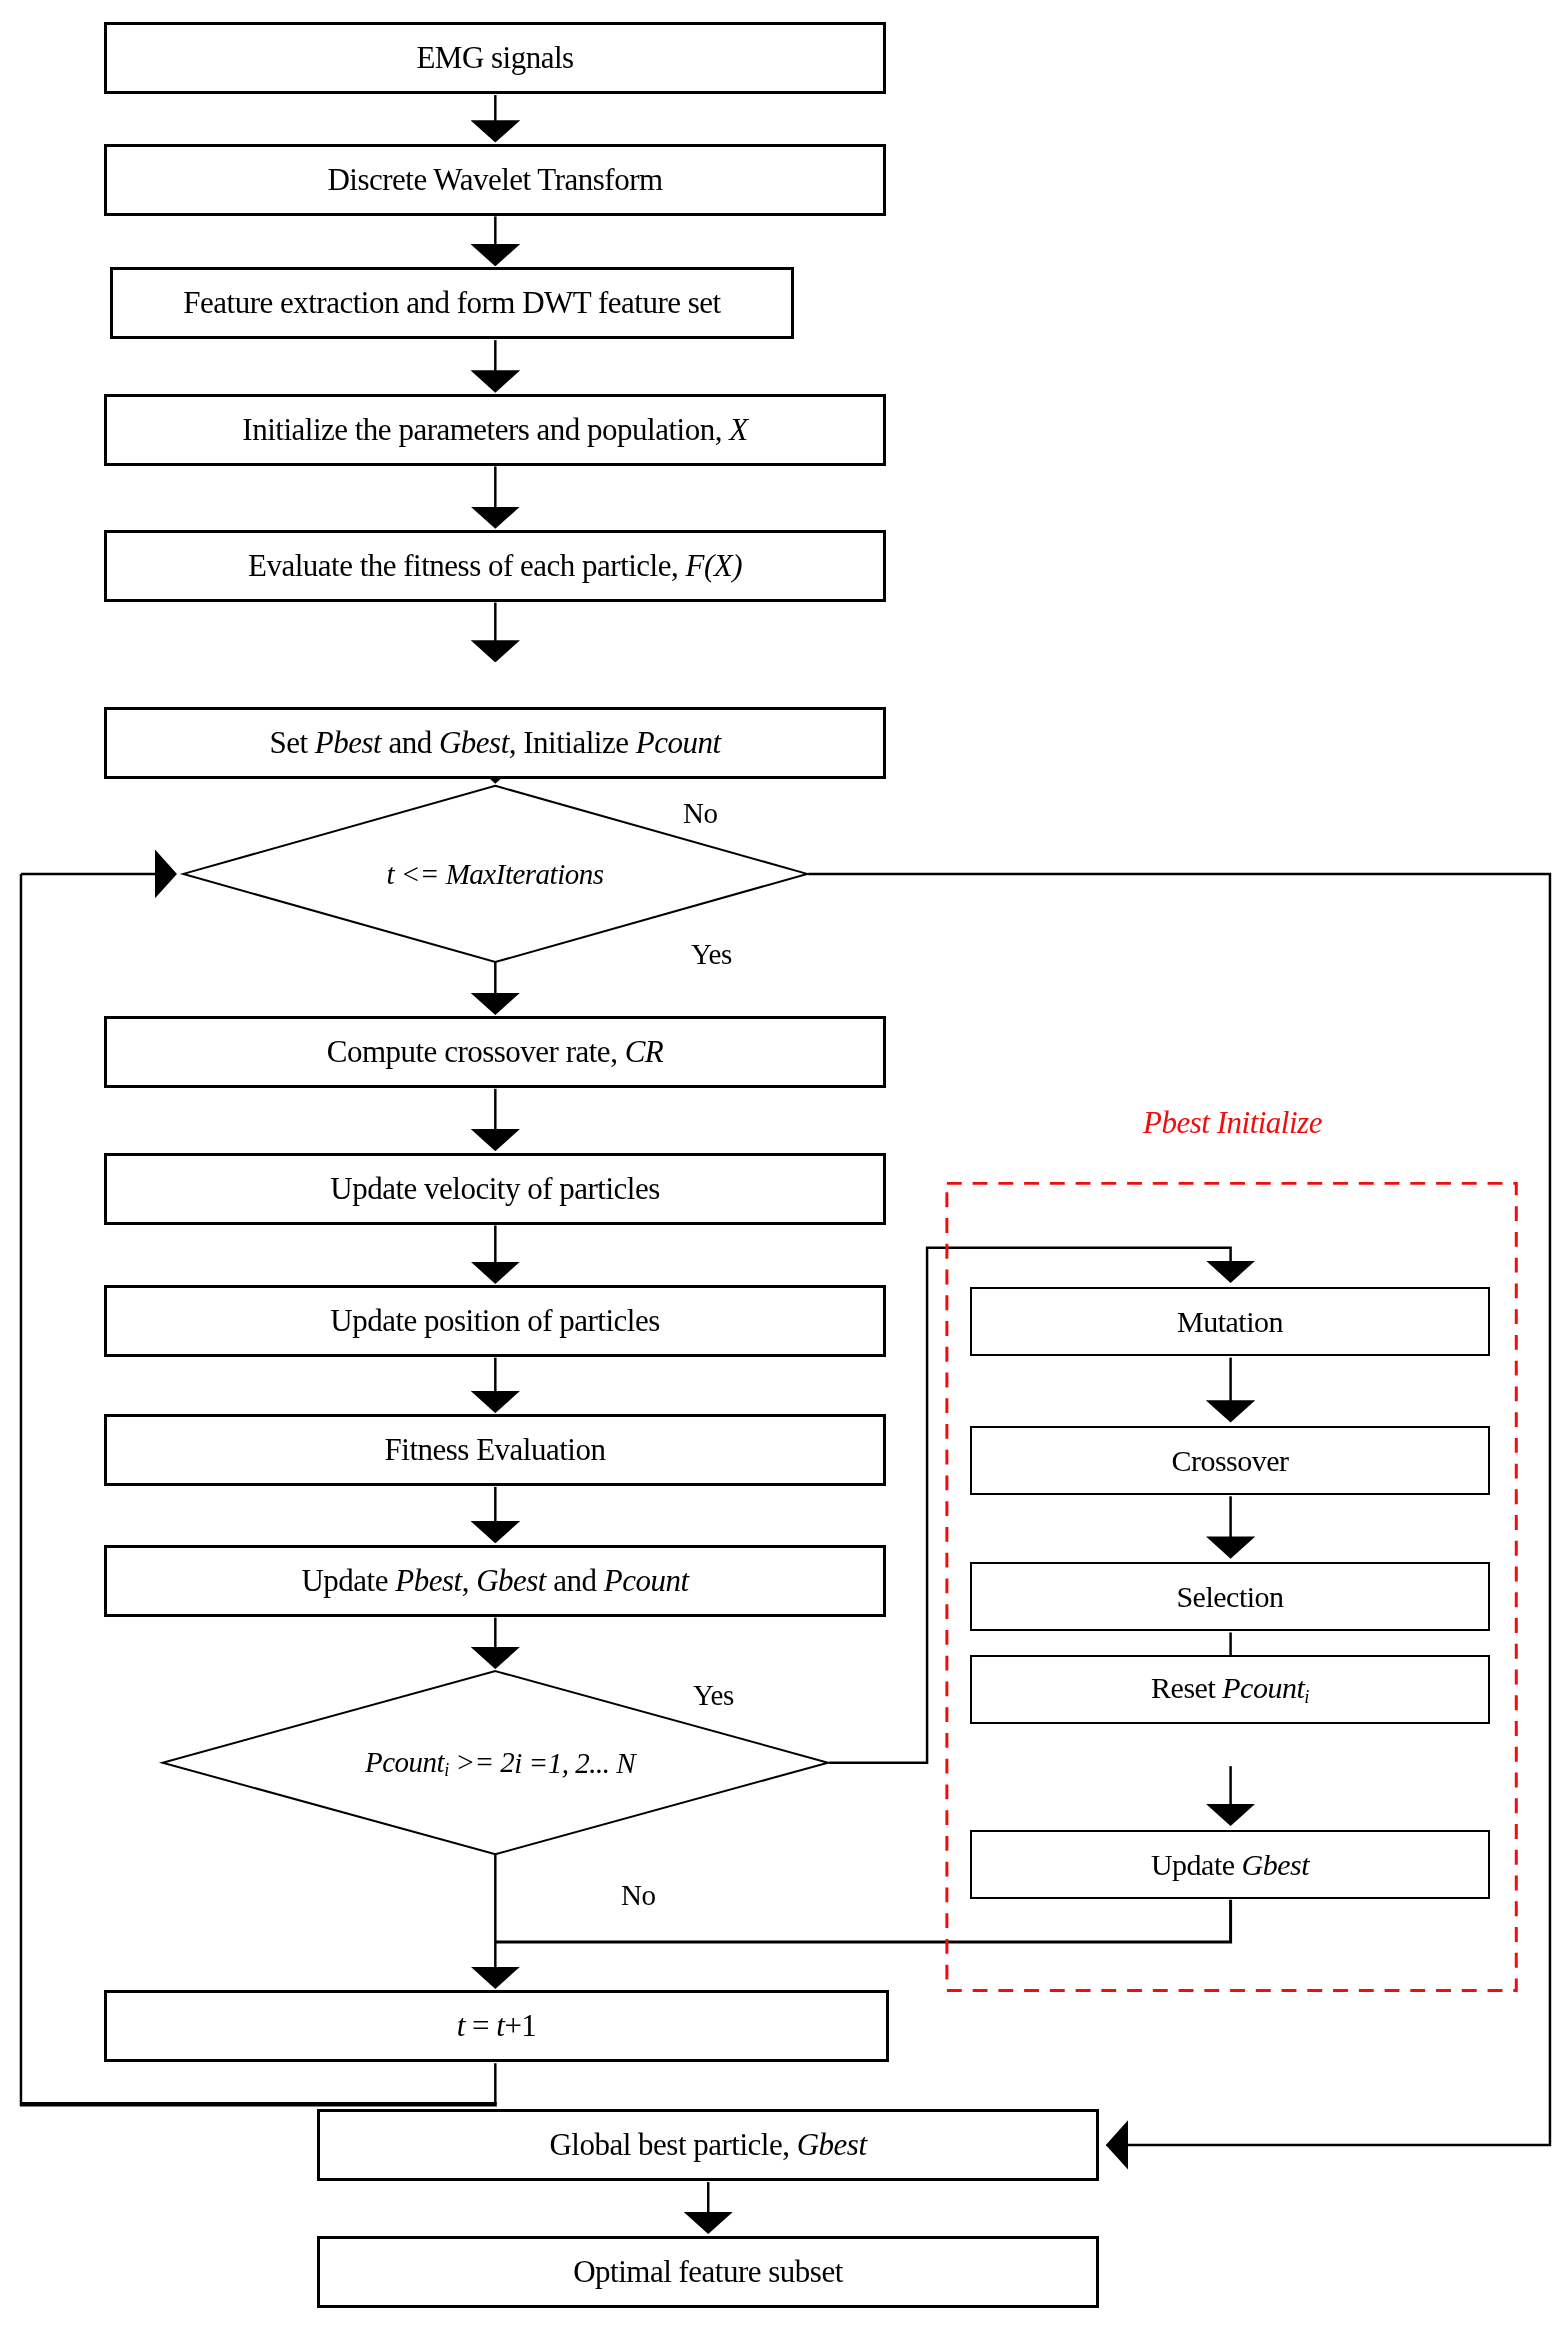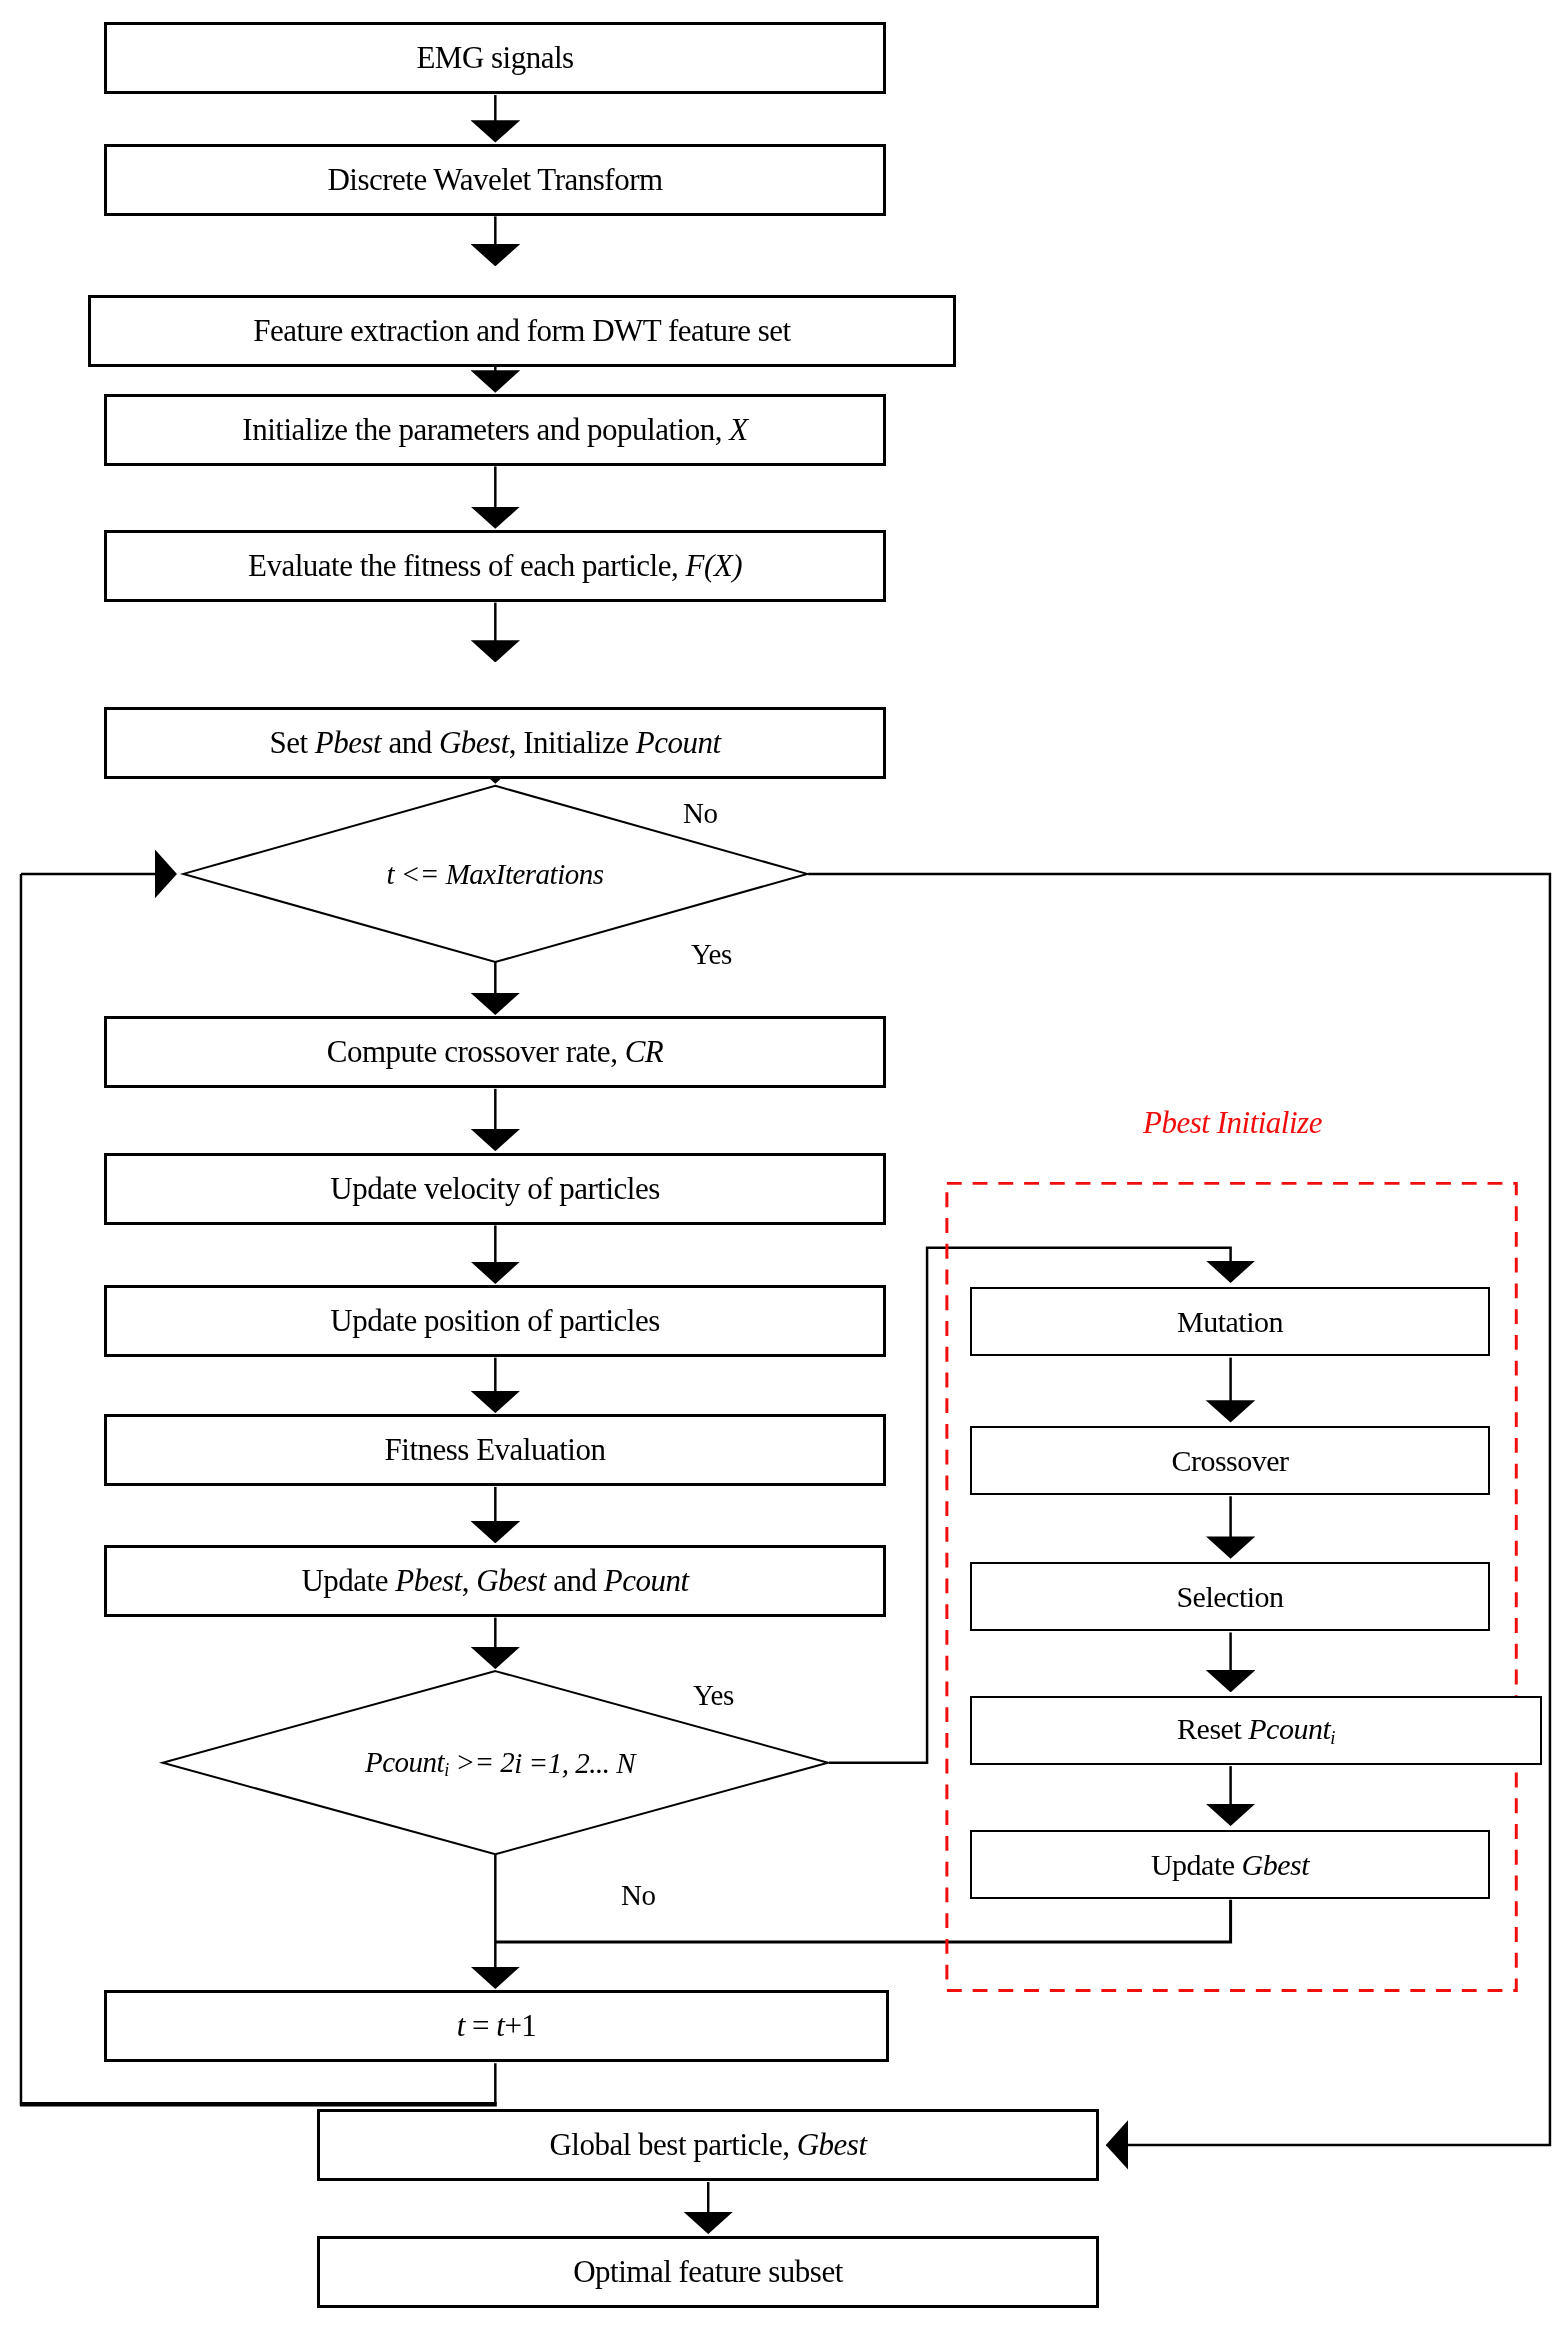--- a/index.html
+++ b/index.html
@@ -102,21 +102,21 @@
 
     <rect x="1912" y="2390" width="1150" height="1630" fill="none" stroke="#f20d0d" stroke-width="6" stroke-dasharray="30 22"></rect>
   </svg>
 
   <div class="node" style="left:104px;top:22px;width:782px;height:72px;">
       <span><span>EMG signals</span></span>
     </div>
   <div class="node" style="left:104px;top:144px;width:782px;height:72px;">
       <span><span>Discrete Wavelet Transform</span></span>
     </div>
-  <div class="node" style="left:88px;top:267px;width:868px;height:72px;margin-top:28px;">
+  <div class="node" style="left:110px;top:267px;width:684px;height:72px;">
       <span><span>Feature extraction and form DWT feature set</span></span>
     </div>
   <div class="node" style="left:104px;top:394px;width:782px;height:72px;">
       <span><span>Initialize the parameters and population, </span><span style="font-style: italic;">X</span></span>
     </div>
   <div class="node" style="left:104px;top:530px;width:782px;height:72px;">
       <span><span>Evaluate the fitness of each particle, </span><span style="font-style: italic;">F(X)</span></span>
     </div>
   <div class="node" style="left:104px;top:663px;width:782px;height:72px;margin-top:44px;">
       <span><span>Set </span><span style="font-style: italic;">Pbest</span><span> and </span><span style="font-style: italic;">Gbest</span><span>, Initialize </span><span style="font-style: italic;">Pcount</span></span>
@@ -148,21 +148,21 @@
 
   <div class="node right" style="left:970px;top:1287px;width:520px;height:69px;">
       <span><span>Mutation</span></span>
     </div>
   <div class="node right" style="left:970px;top:1562px;width:520px;height:69px;">
       <span><span>Selection</span></span>
     </div>
   <div class="node right" style="left:970px;top:1426px;width:520px;height:69px;">
       <span><span>Crossover</span></span>
     </div>
-  <div class="node right" style="left:970px;top:1696px;width:572px;height:69px;">
+  <div class="node right" style="left:970px;top:1655px;width:520px;height:69px;">
       <span><span>Reset </span><span style="font-style: italic;">Pcount</span><span class="sub" style="font-style: italic;">i</span></span>
     </div>
   <div class="node right" style="left:970px;top:1830px;width:520px;height:69px;">
       <span><span>Update </span><span style="font-style: italic;">Gbest</span></span>
     </div>
 
   <div class="dlabel" style="left:297px;top:817px;width:396px;height:114px;">
     <span><span style="font-style: italic;">t</span><span style="font-style: italic;"> &lt;= </span><span style="font-style: italic;">Max</span></span>
     <span><span style="font-style: italic;">Iterations</span></span>
   </div>

